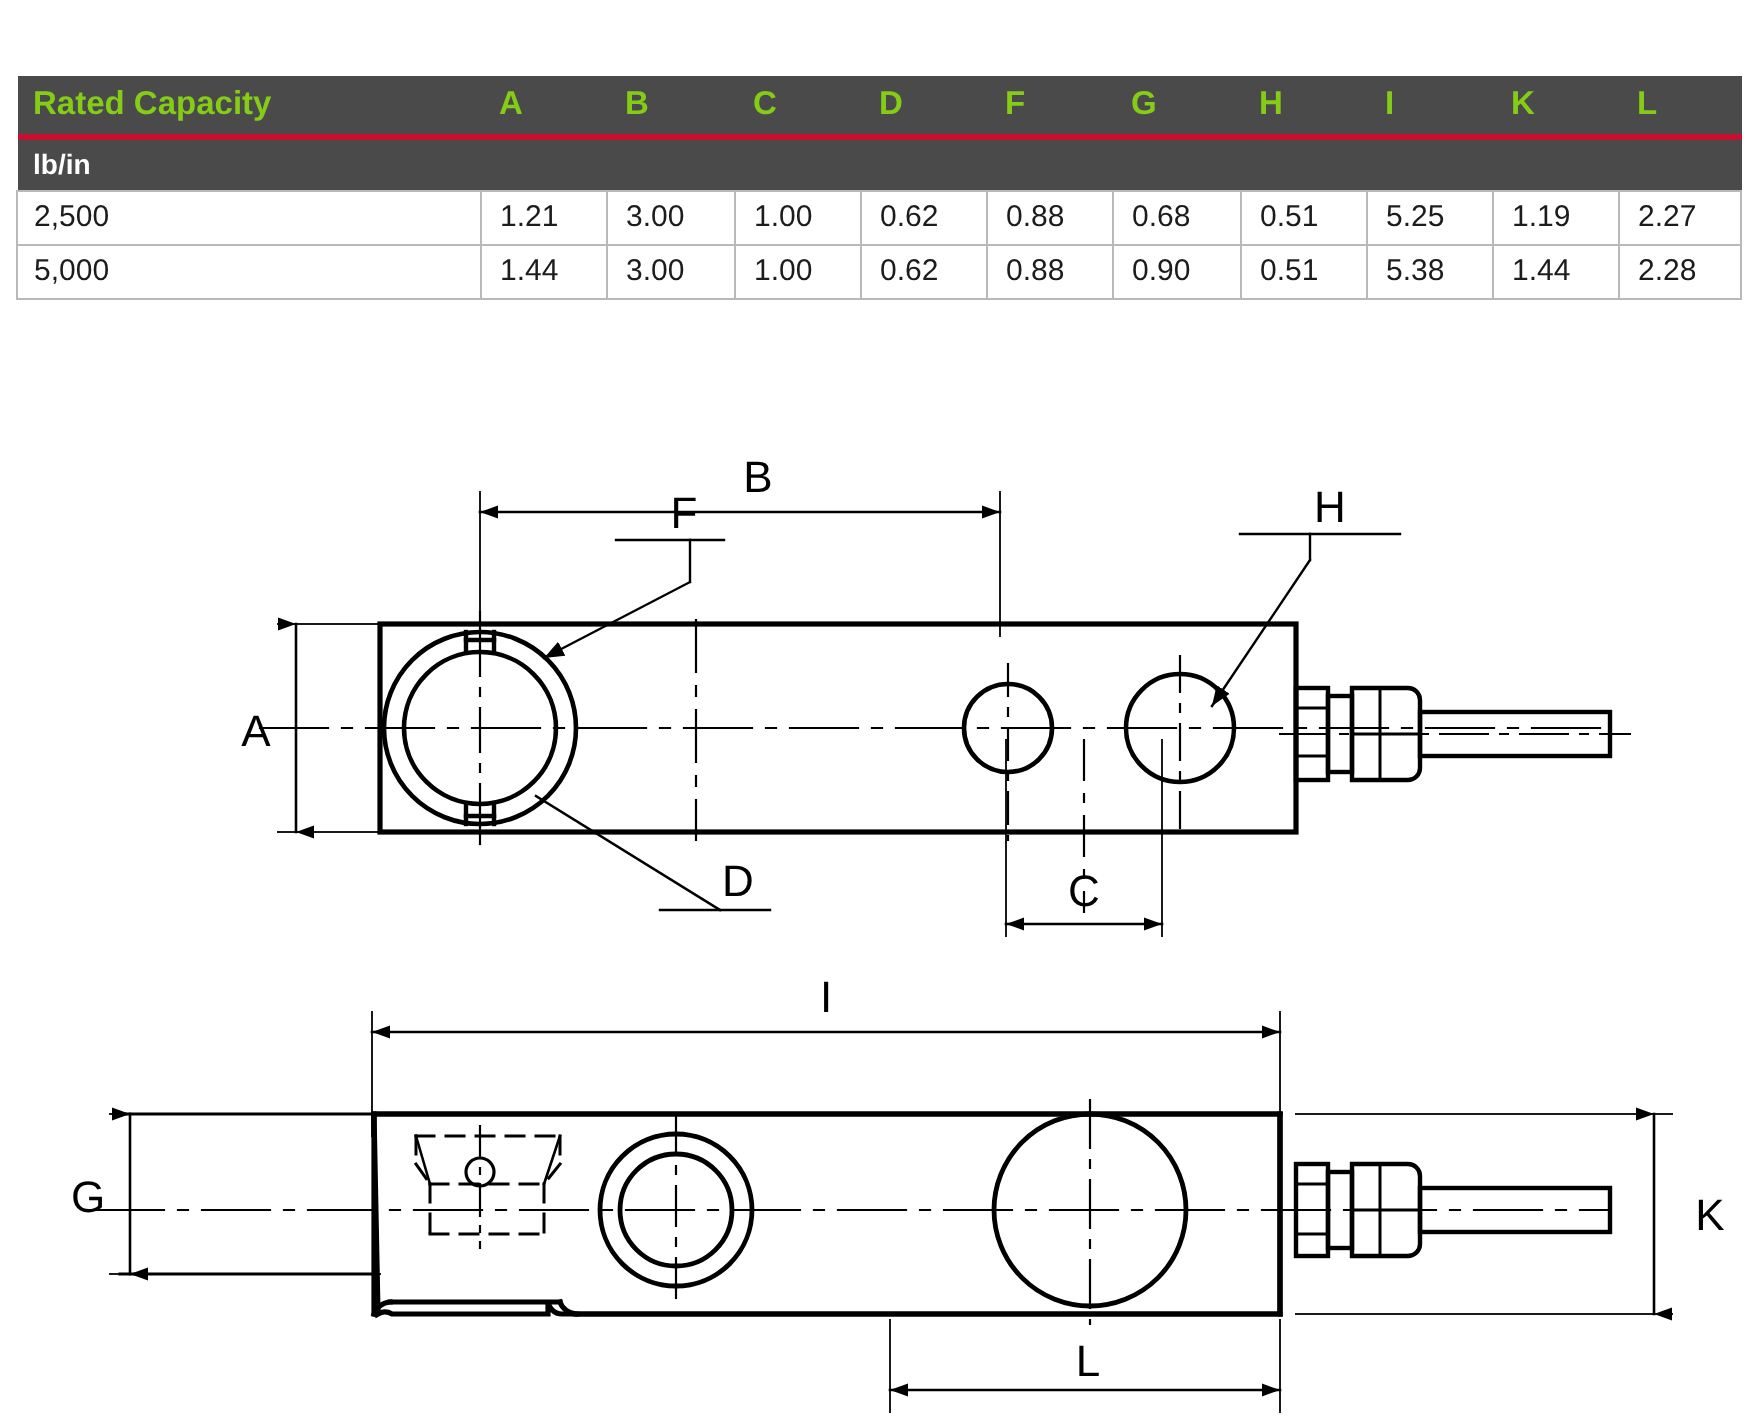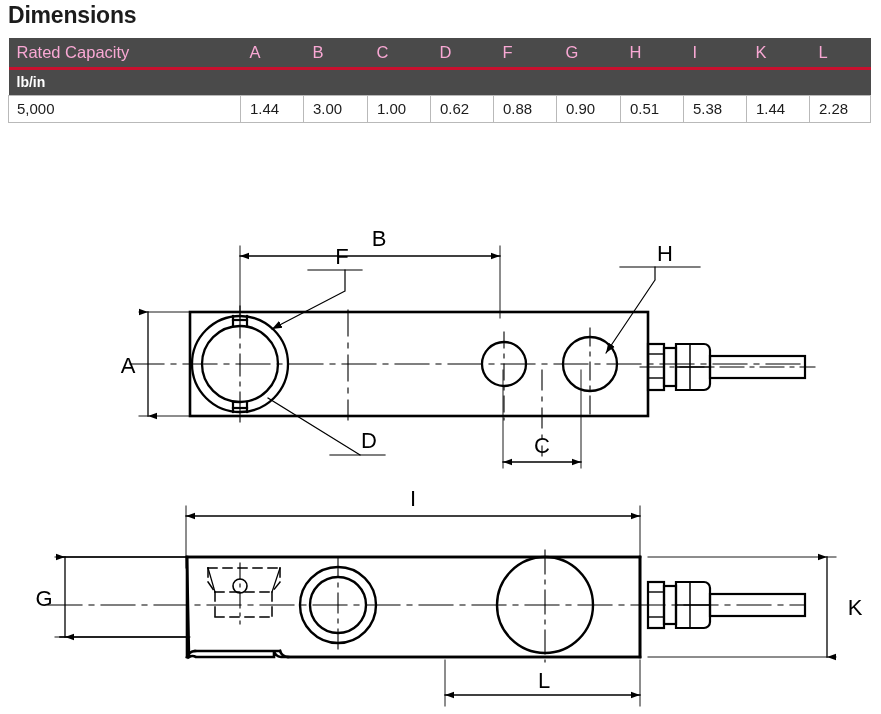--- a/index.html
+++ b/index.html
@@ -35,23 +35,23 @@
     width: 862px;
     border-collapse: collapse;
     table-layout: fixed;
   }
   .dim-table th, .dim-table td {
     padding: 0;
     margin: 0;
   }
   .hdr-row th {
     background: #4a4a4a;
-    color: #f9a8d4;
+    color: #84cc16;
     font-size: 16.5px;
-    font-weight: normal;
+    font-weight: bold;
     height: 29px;
     text-align: left;
     vertical-align: middle;
     border: none;
   }
   .hdr-row th.first { padding-left: 8px; }
   .hdr-row th.letter { text-align: left; padding-left: 9px; }
   .rule-row td {
     background: #4a4a4a;
     height: 3px;
@@ -95,21 +95,20 @@
     width: 881px;
     height: 494px;
   }
   .drawing svg { display: block; }
 </style>
 </head>
 <body>
 
 <div id="page">
 
-  <div class="page-title">Dimensions</div>
 
   <table class="dim-table">
     <thead>
       <tr class="hdr-row">
         <th class="first" style="width:232px">Rated Capacity</th>
         <th class="letter" style="width:63px">A</th>
         <th class="letter" style="width:64px">B</th>
         <th class="letter" style="width:63px">C</th>
         <th class="letter" style="width:63px">D</th>
         <th class="letter" style="width:63px">F</th>
@@ -123,20 +122,33 @@
         <td colspan="11">
             <div class="rule"></div>
           </td>
       </tr>
       <tr class="unit-row">
         <td colspan="11">lb/in</td>
       </tr>
     </thead>
     <tbody>
       <tr class="body-row">
+        <td class="first">2,500</td>
+        <td class="val">1.21</td>
+        <td class="val">3.00</td>
+        <td class="val">1.00</td>
+        <td class="val">0.62</td>
+        <td class="val">0.88</td>
+        <td class="val">0.68</td>
+        <td class="val">0.51</td>
+        <td class="val">5.25</td>
+        <td class="val">1.19</td>
+        <td class="val">2.27</td>
+      </tr>
+      <tr class="body-row">
         <td class="first">5,000</td>
         <td class="val">1.44</td>
         <td class="val">3.00</td>
         <td class="val">1.00</td>
         <td class="val">0.62</td>
         <td class="val">0.88</td>
         <td class="val">0.90</td>
         <td class="val">0.51</td>
         <td class="val">5.38</td>
         <td class="val">1.44</td>

